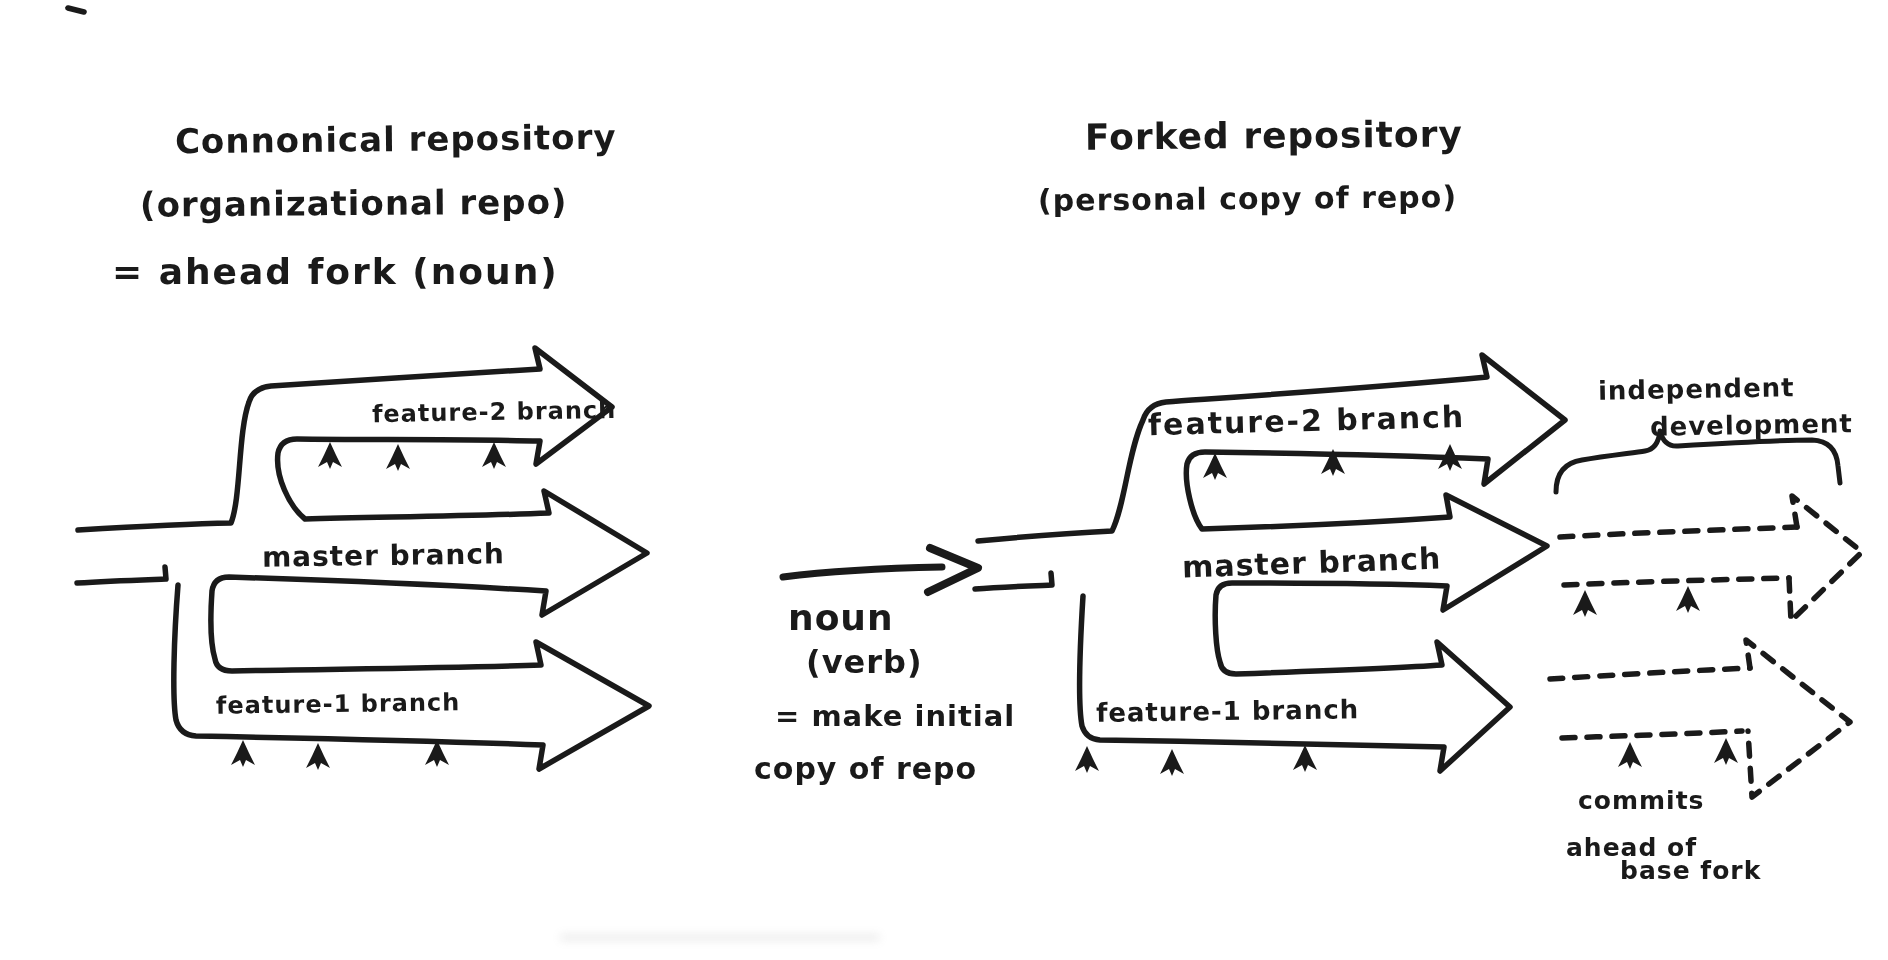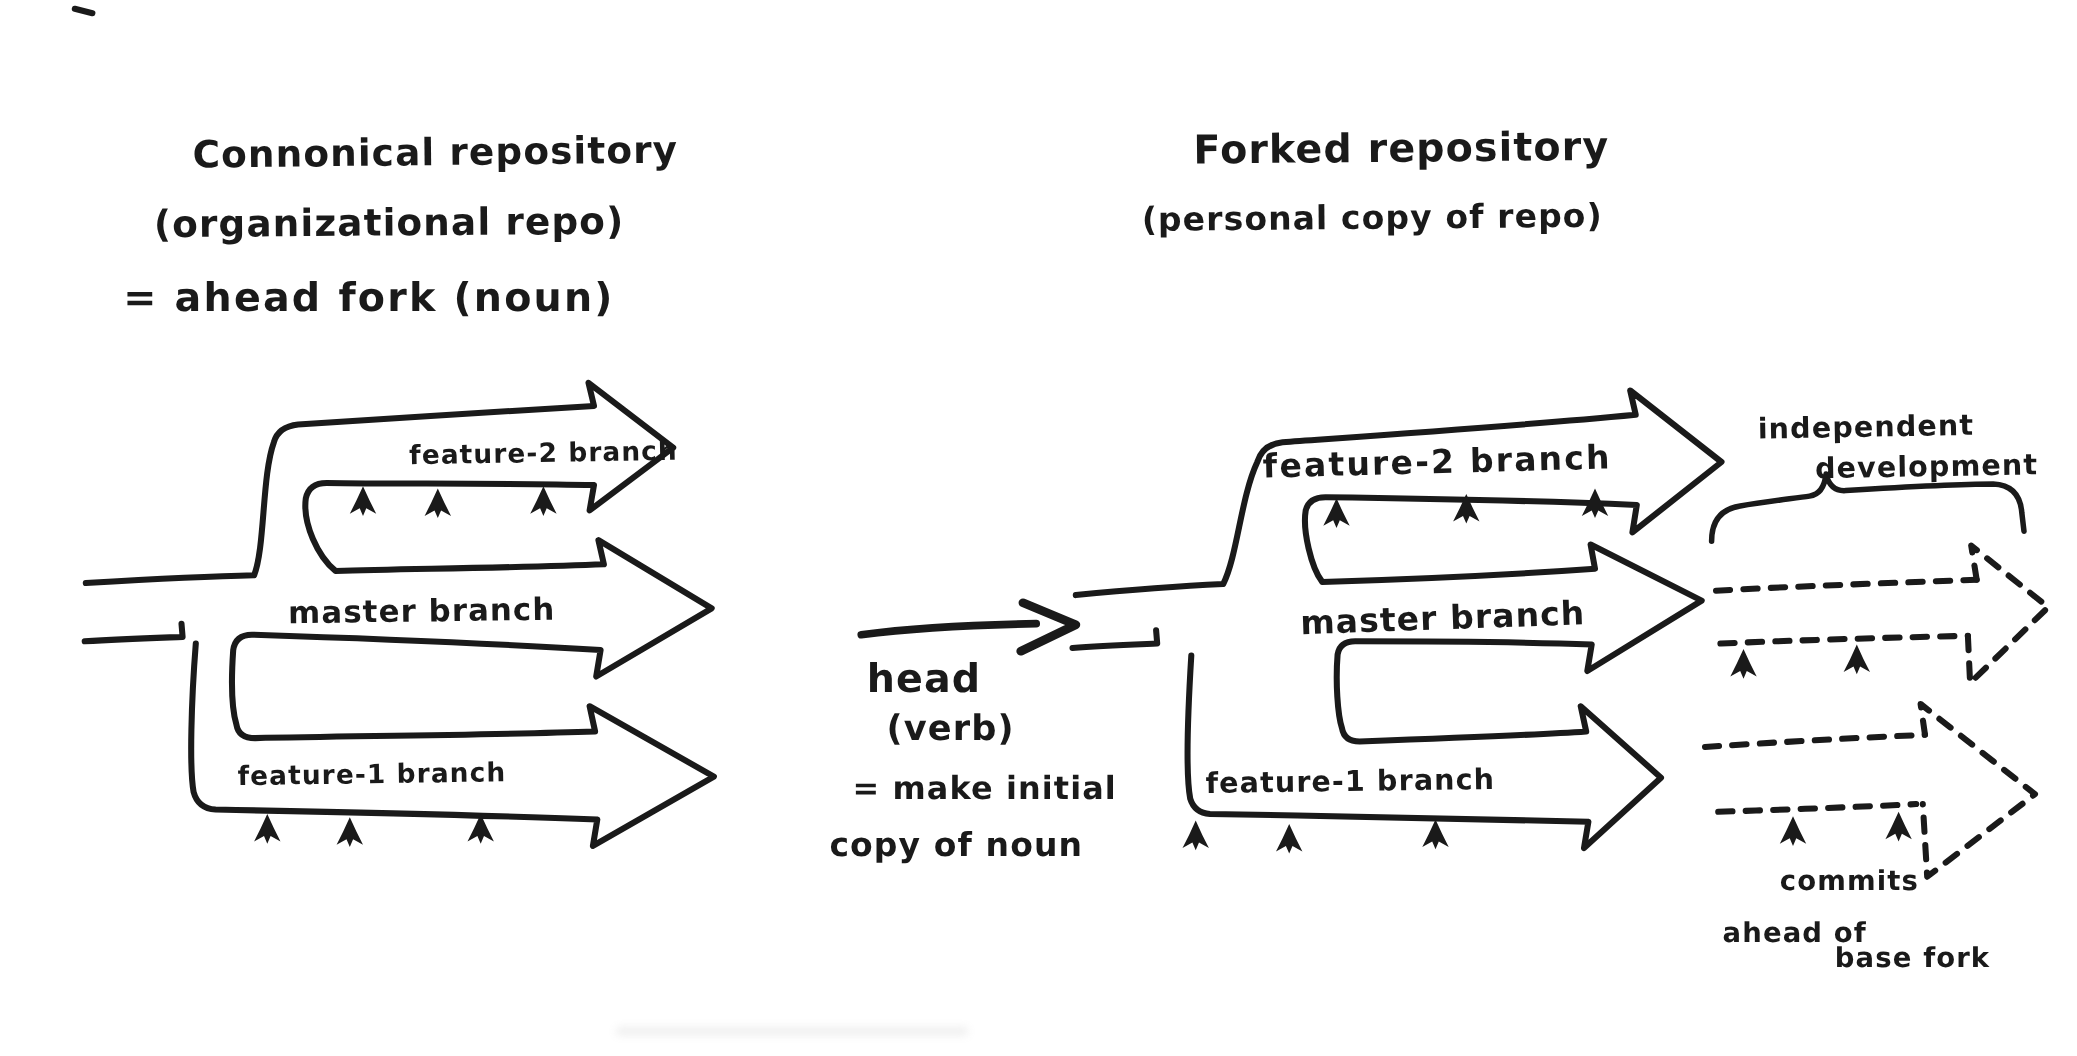--- a/index.html
+++ b/index.html
@@ -127,25 +127,25 @@
   <div class="lbl t30" style="left:1038px; top:184px; transform:rotate(-0.5deg);">(personal copy of repo)</div>
 
   <div class="lbl t24" style="left:372px; top:400px; transform:rotate(-1deg);">feature-2 branch</div>
   <div class="lbl t28" style="left:262px; top:542px; transform:rotate(-0.8deg);">master branch</div>
   <div class="lbl t24" style="left:216px; top:692px; transform:rotate(-0.8deg);">feature-1 branch</div>
 
   <div class="lbl t30" style="left:1148px; top:406px; letter-spacing:2px; transform:rotate(-1.5deg);">feature-2 branch</div>
   <div class="lbl t30" style="left:1182px; top:548px; transform:rotate(-2deg);">master branch</div>
   <div class="lbl t26" style="left:1096px; top:698px; transform:rotate(-0.8deg);">feature-1 branch</div>
 
-  <div class="lbl t36" style="left:788px; top:600px;">head</div>
+  <div class="lbl t36" style="left:788px; top:600px;">noun</div>
   <div class="lbl t32" style="left:806px; top:646px;">(verb)</div>
   <div class="lbl t29" style="left:750px; top:702px;margin-left:25px;">= make initial</div>
-  <div class="lbl t30" style="left:754px; top:754px;">copy of noun</div>
+  <div class="lbl t30" style="left:754px; top:754px;">copy of repo</div>
 
   <div class="lbl t26" style="left:1598px; top:376px; transform:rotate(-1deg);">independent</div>
   <div class="lbl t26" style="left:1650px; top:412px; transform:rotate(-1deg);">development</div>
-  <div class="lbl t25" style="left:1578px; top:788px;margin-left:40px;">commits</div>
+  <div class="lbl t25" style="left:1578px; top:788px;">commits</div>
   <div class="lbl t25" style="left:1566px; top:822px;margin-top:13px;">ahead of</div>
-  <div class="lbl t25" style="left:1620px; top:858px;margin-left:48px;">base fork</div>
+  <div class="lbl t25" style="left:1620px; top:858px;">base fork</div>
 
   <div class="smudge"></div>
 </div>
 
 </body></html>

